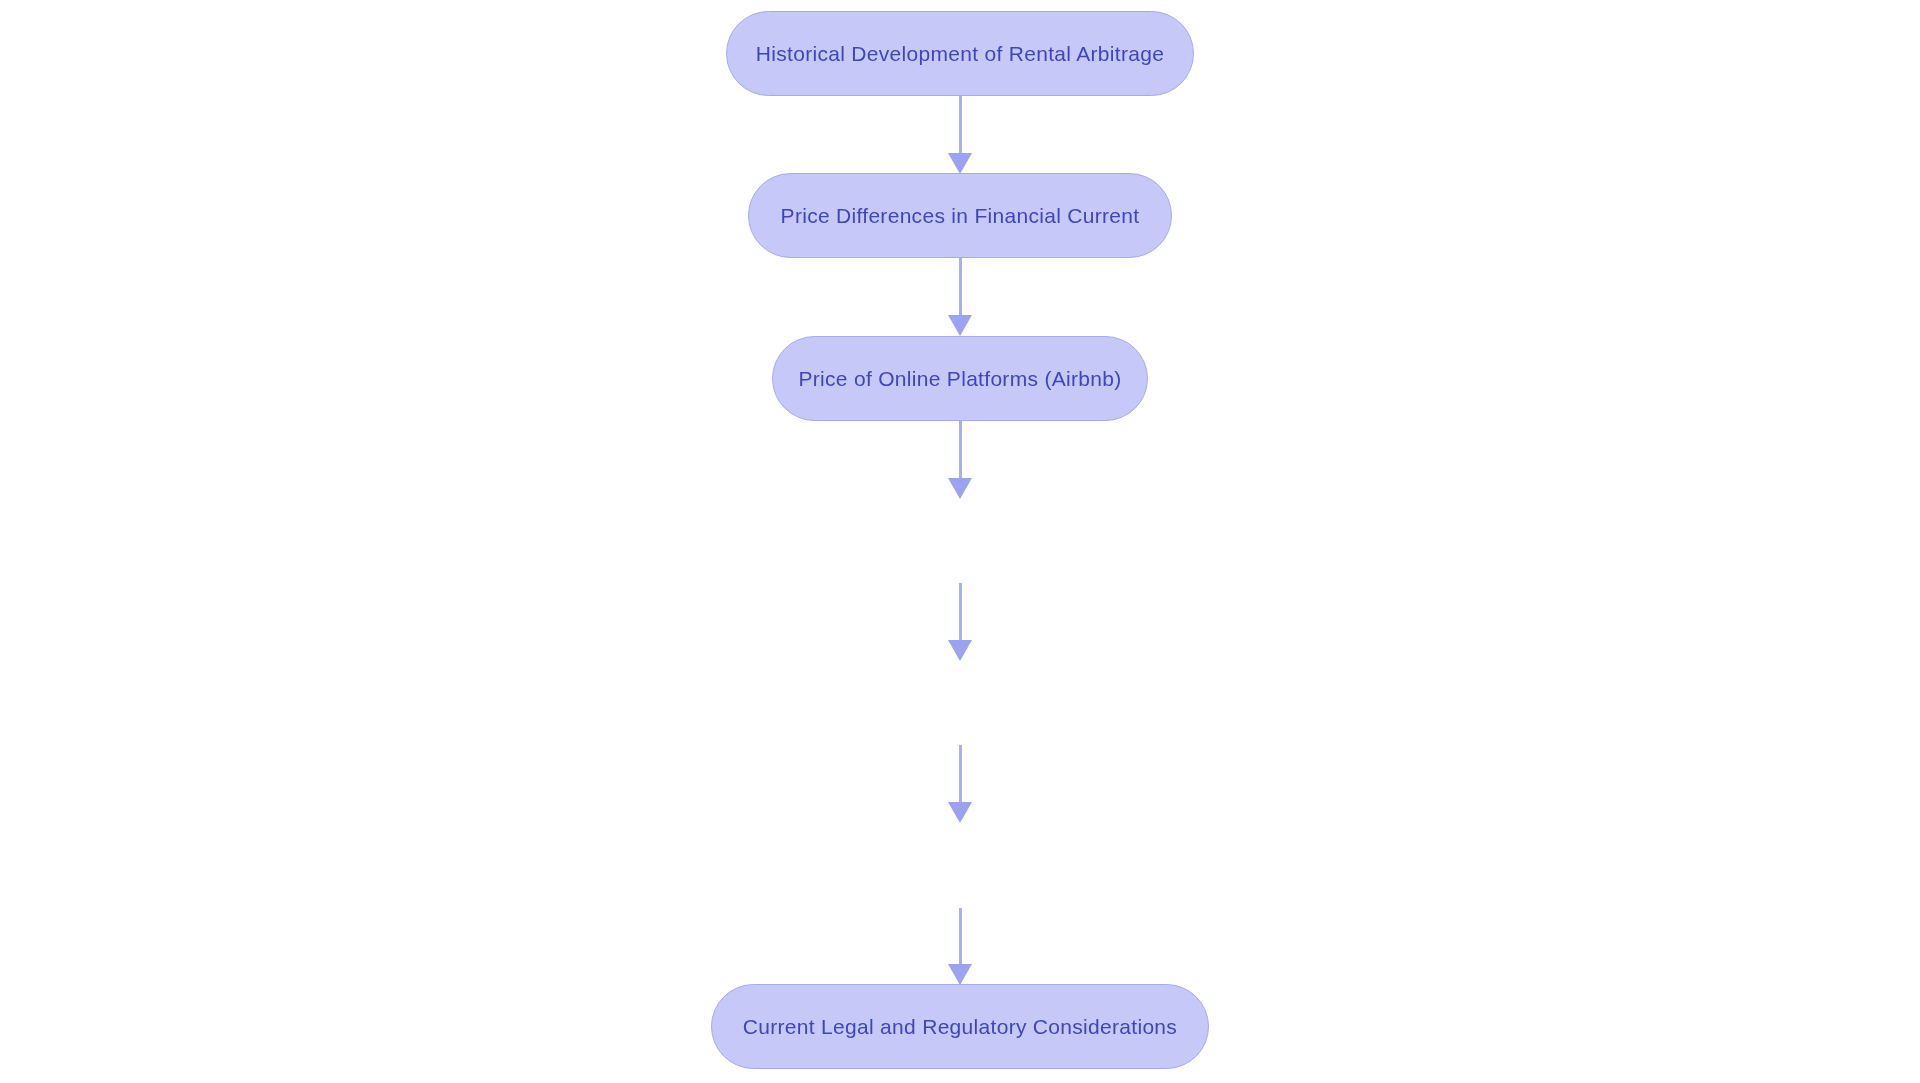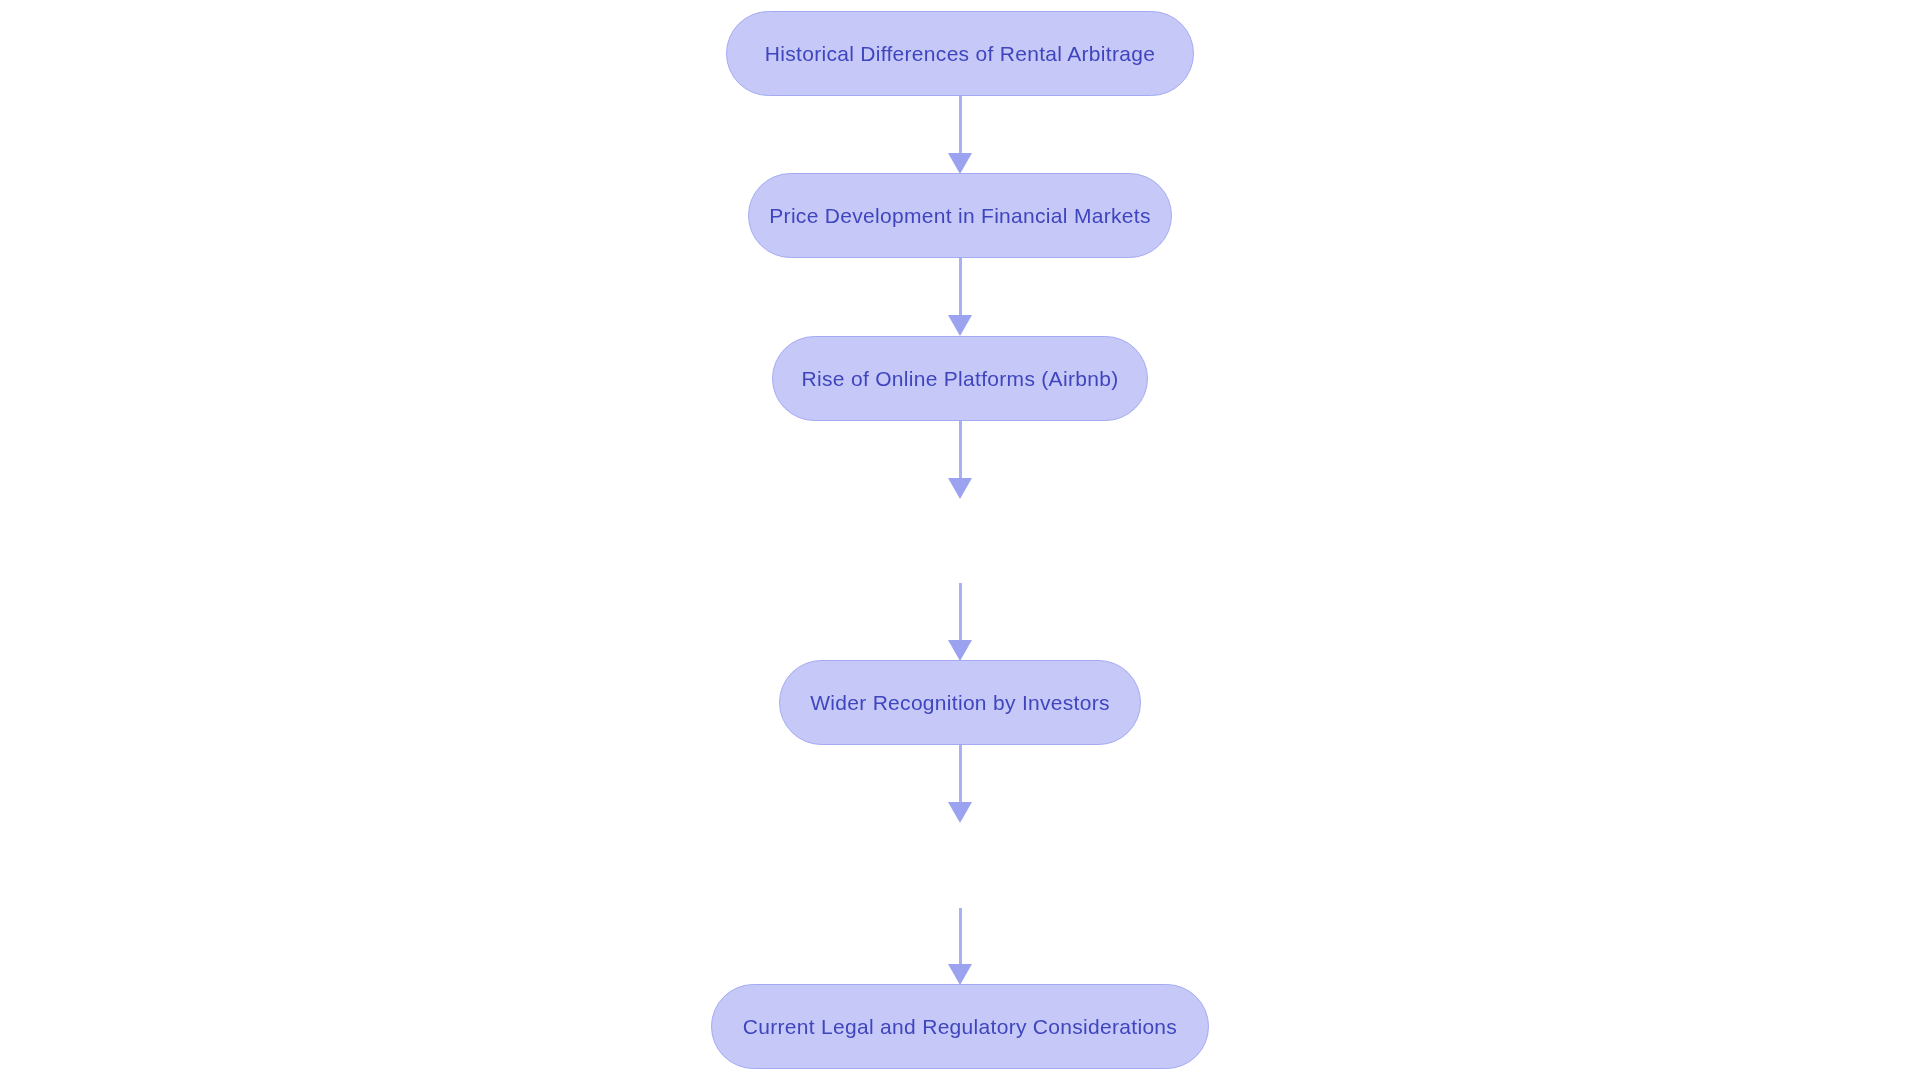--- a/index.html
+++ b/index.html
@@ -56,55 +56,52 @@
     border-right: 12px solid transparent;
     border-top: 21px solid #9ba3f0;
   }
 </style>
 </head>
 <body>
 
 <div class="canvas">
 
   <div class="node" style="top: 11px; width: 468px;">
-    <span class="node-label">Historical Differences of Rental Arbitrage</span>
+    <span class="node-label">Historical Development of Rental Arbitrage</span>
   </div>
 
   <div class="arrow" style="top: 96px; height: 78px;">
     <div class="arrow-line"></div>
     <div class="arrow-head"></div>
   </div>
 
   <div class="node" style="top: 173px; width: 424px;">
-    <span class="node-label">Price Development in Financial Markets</span>
+    <span class="node-label">Price Differences in Financial Current</span>
   </div>
 
   <div class="arrow" style="top: 258px; height: 78px;">
     <div class="arrow-line"></div>
     <div class="arrow-head"></div>
   </div>
 
   <div class="node" style="top: 336px; width: 376px;">
-    <span class="node-label">Rise of Online Platforms (Airbnb)</span>
+    <span class="node-label">Price of Online Platforms (Airbnb)</span>
   </div>
 
   <div class="arrow" style="top: 421px; height: 78px;">
     <div class="arrow-line"></div>
     <div class="arrow-head"></div>
   </div>
 
 
   <div class="arrow" style="top: 583px; height: 78px;">
     <div class="arrow-line"></div>
     <div class="arrow-head"></div>
   </div>
 
-  <div class="node" style="top: 660px; width: 362px;">
-    <span class="node-label">Wider Recognition by Investors</span>
-  </div>
 
   <div class="arrow" style="top: 745px; height: 78px;">
     <div class="arrow-line"></div>
     <div class="arrow-head"></div>
   </div>
 
 
   <div class="arrow" style="top: 908px; height: 77px;">
     <div class="arrow-line"></div>
     <div class="arrow-head"></div>

